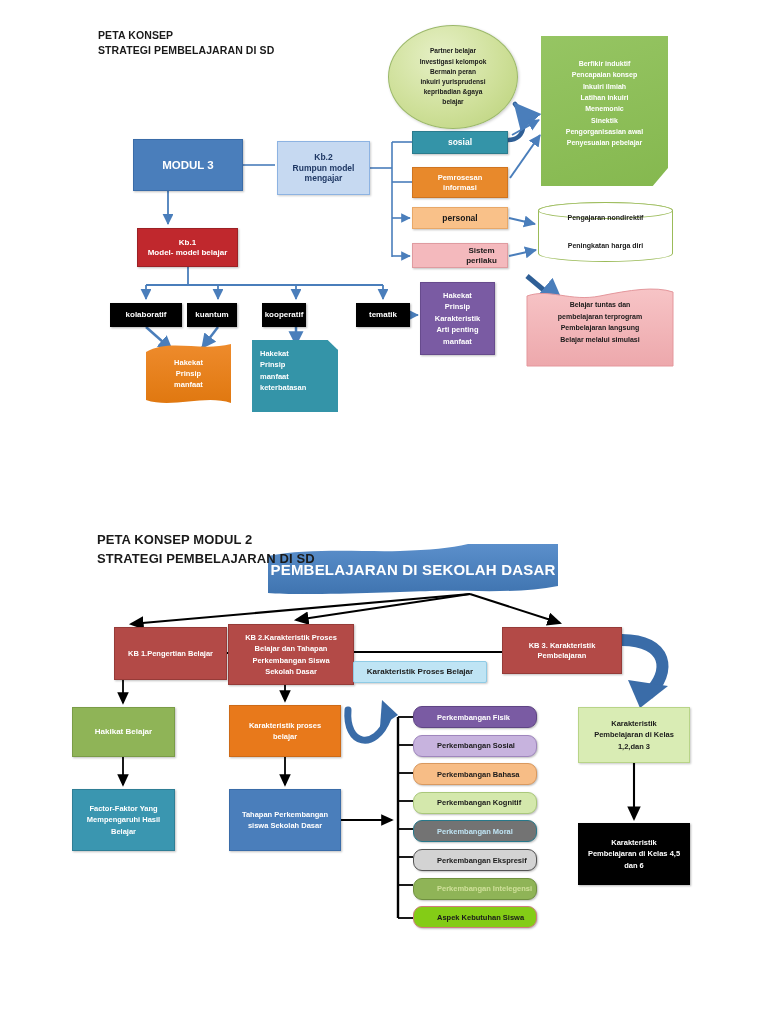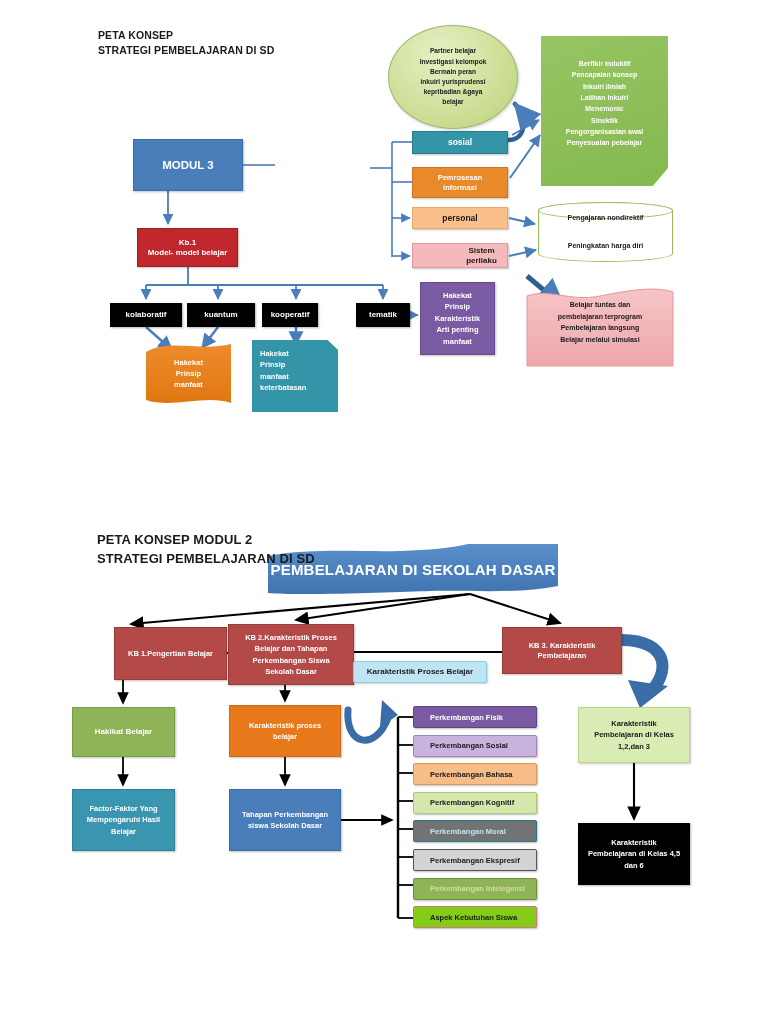--- a/index.html
+++ b/index.html
@@ -128,22 +128,22 @@
     align-items: flex-start;
   }
 
   .n-black {
     background: #000000; border: 1px solid #000;
     color: #ffffff; font-size: 8px;
     box-shadow: 1px 1px 2px rgba(0,0,0,.3);
     top: 303px; height: 24px;
   }
   .n-kolaboratif { left: 110px; width: 72px; }
-  .n-kuantum     { left: 187px; width: 68px; }
-  .n-kooperatif  { left: 262px; width: 56px; }
+  .n-kuantum     { left: 187px; width: 50px; }
+  .n-kooperatif  { left: 262px; width: 44px; }
   .n-tematik     { left: 356px; width: 54px; }
 
   .n-orangewave {
     left: 146px; top: 344px; width: 85px; height: 59px;
     color: #ffffff; font-size: 7.5px; line-height: 1.5;
   }
   .n-tealwave {
     left: 252px; top: 340px; width: 86px; height: 72px;
     color: #ffffff; font-size: 7.5px; line-height: 1.52;
     align-items: flex-start; justify-content: flex-start;
@@ -217,23 +217,23 @@
     left: 578px; top: 823px; width: 112px; height: 62px;
     background: #000000; border: 1px solid #000;
     color: #ffffff; font-size: 7.5px; line-height: 1.55;
     box-shadow: 1px 1px 2px rgba(0,0,0,.3);
   }
 
   .dev-item {
     position: absolute;
     left: 413px; width: 124px; height: 22px;
     display: flex; align-items: center;
-    padding-left: 16px;
+    padding-left: 23px;
     font-size: 7.5px; font-weight: bold;
-    border-radius: 2px;
+    border-radius: 9px;
     box-shadow: 1px 1px 2px rgba(0,0,0,.25);
     text-align: left;
     justify-content: flex-start;
   }
 </style>
 </head>
 <body>
 
 <div id="page">
 
@@ -369,20 +369,23 @@
   <div class="node n-cylinder">Pengajaran nondirektif
 
 Peningkatan harga diri</div>
 
   <div class="node n-pinkwave">Belajar tuntas dan
 pembelajaran terprogram
 Pembelajaran langsung
 Belajar melalui simulasi</div>
 
   <div class="node n-modul3">MODUL 3</div>
+  <div class="node n-kb2">Kb.2
+Rumpun model
+mengajar</div>
   <div class="node n-kb1">Kb.1
 Model- model belajar</div>
 
   <div class="node n-sosial">sosial</div>
   <div class="node n-pemrosesan">Pemrosesan
 informasi</div>
   <div class="node n-personal">personal</div>
   <div class="node n-sistem">Sistem perilaku</div>
 
   <div class="node n-black n-kolaboratif">kolaboratif</div>

